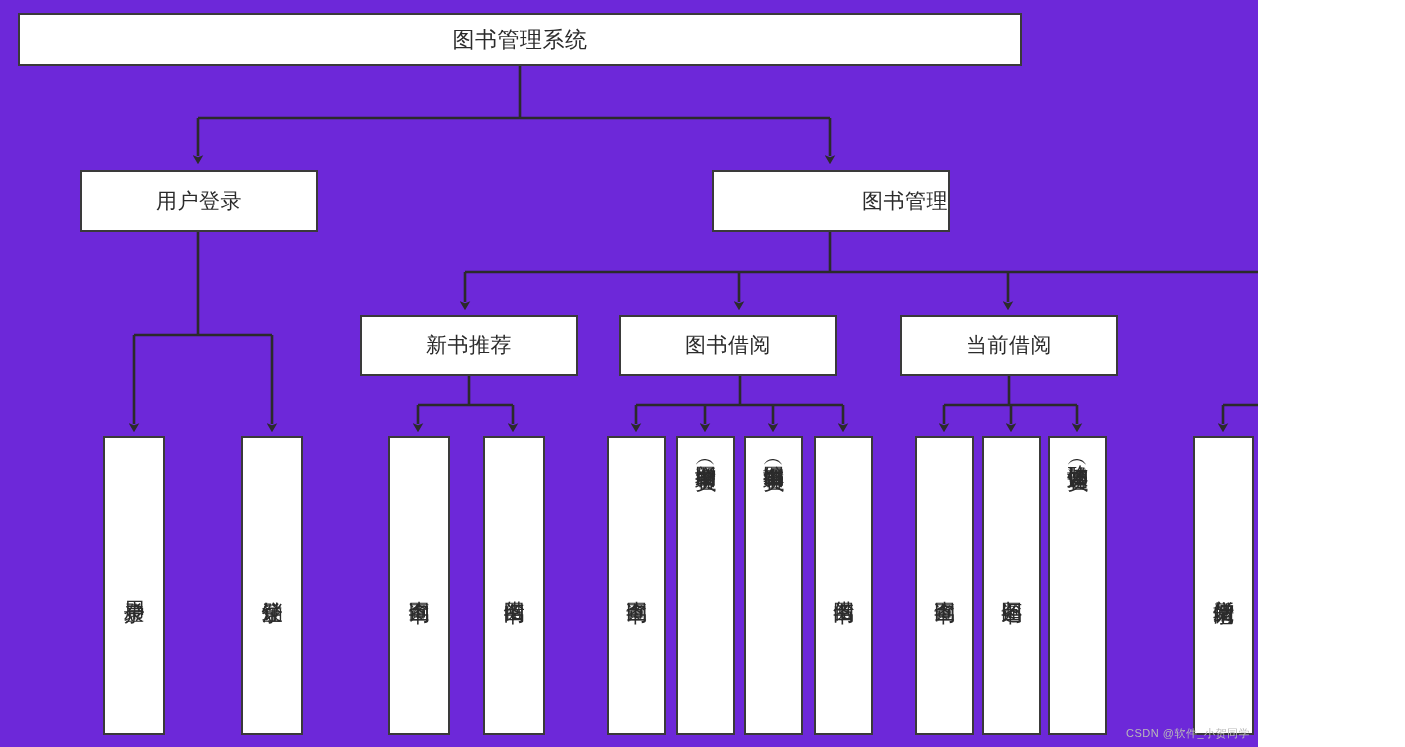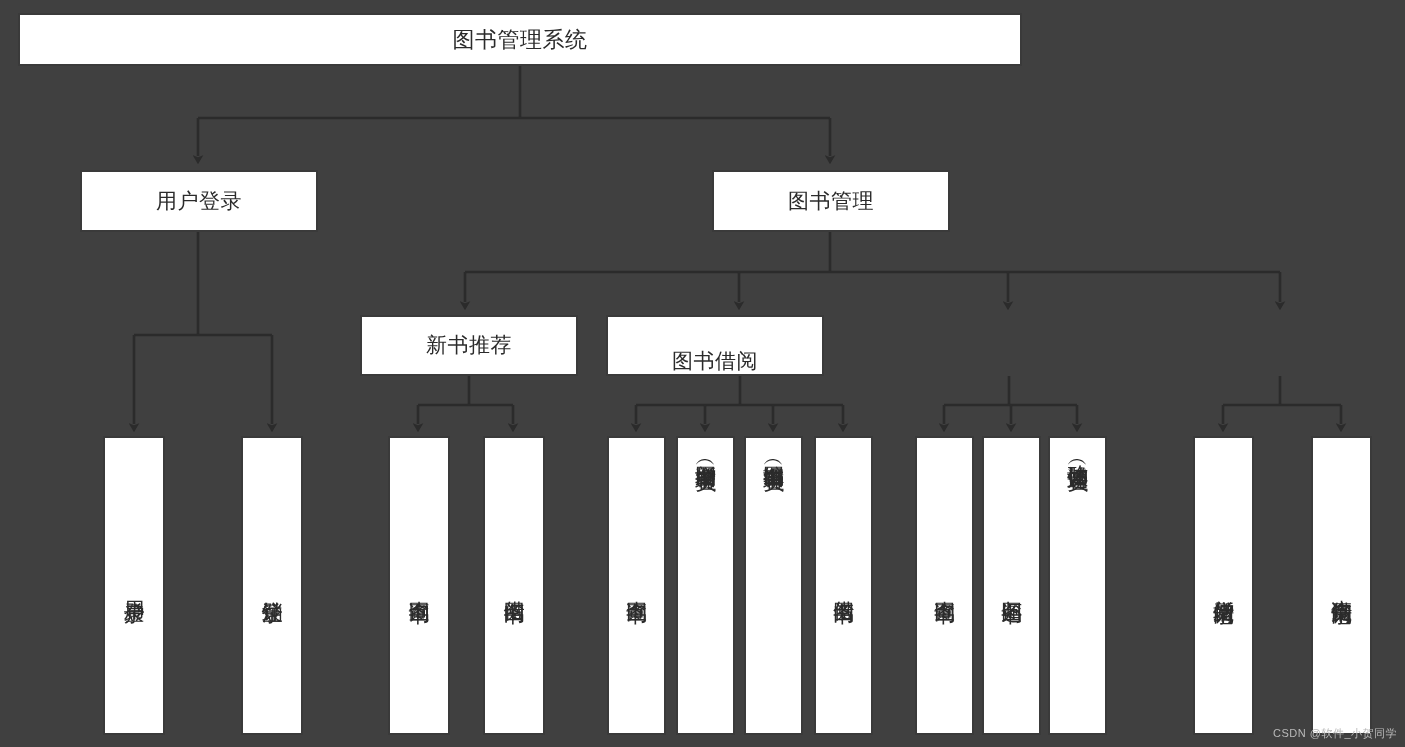--- a/index.html
+++ b/index.html
@@ -6,23 +6,23 @@
   html, body {
     margin: 0;
     padding: 0;
     background: #ffffff;
   }
   body {
     font-family: "Liberation Sans", "DejaVu Sans", sans-serif;
   }
   #diagram {
     position: relative;
-    width: 1405px;
+    width: 1258px;
     height: 747px;
-    background: #404040;
+    background: #6d28d9;
     overflow: hidden;
   }
   #edges {
     position: absolute;
     left: 0;
     top: 0;
     width: 1405px;
     height: 747px;
     pointer-events: none;
   }
@@ -132,29 +132,32 @@
     </g>
   </svg>
 
   <div class="node h root" style="left:18px; top:13px; width:1004px; height:53px;">
     <span class="label">图书管理系统</span>
   </div>
 
   <div class="node h" style="left:80px; top:170px; width:238px; height:62px;">
     <span class="label">用户登录</span>
   </div>
-  <div class="node h" style="left:712px; top:170px; width:238px; height:62px;">
+  <div class="node h" style="left:712px; top:170px; width:238px; height:62px;justify-content:flex-end;">
     <span class="label">图书管理</span>
   </div>
 
   <div class="node h" style="left:360px; top:315px; width:218px; height:61px;">
     <span class="label">新书推荐</span>
   </div>
-  <div class="node h" style="left:606px; top:315px; width:218px; height:61px;align-items:flex-end;">
+  <div class="node h" style="left:619px; top:315px; width:218px; height:61px;">
     <span class="label">图书借阅</span>
+  </div>
+  <div class="node h" style="left:900px; top:315px; width:218px; height:61px;">
+    <span class="label">当前借阅</span>
   </div>
 
   <div class="node v center" style="left:103px; top:436px; width:62px; height:299px;">
     <span class="label">用户登录</span>
   </div>
   <div class="node v center" style="left:241px; top:436px; width:62px; height:299px;">
     <span class="label">注销登录</span>
   </div>
 
   <div class="node v center" style="left:388px; top:436px; width:62px; height:299px;">

